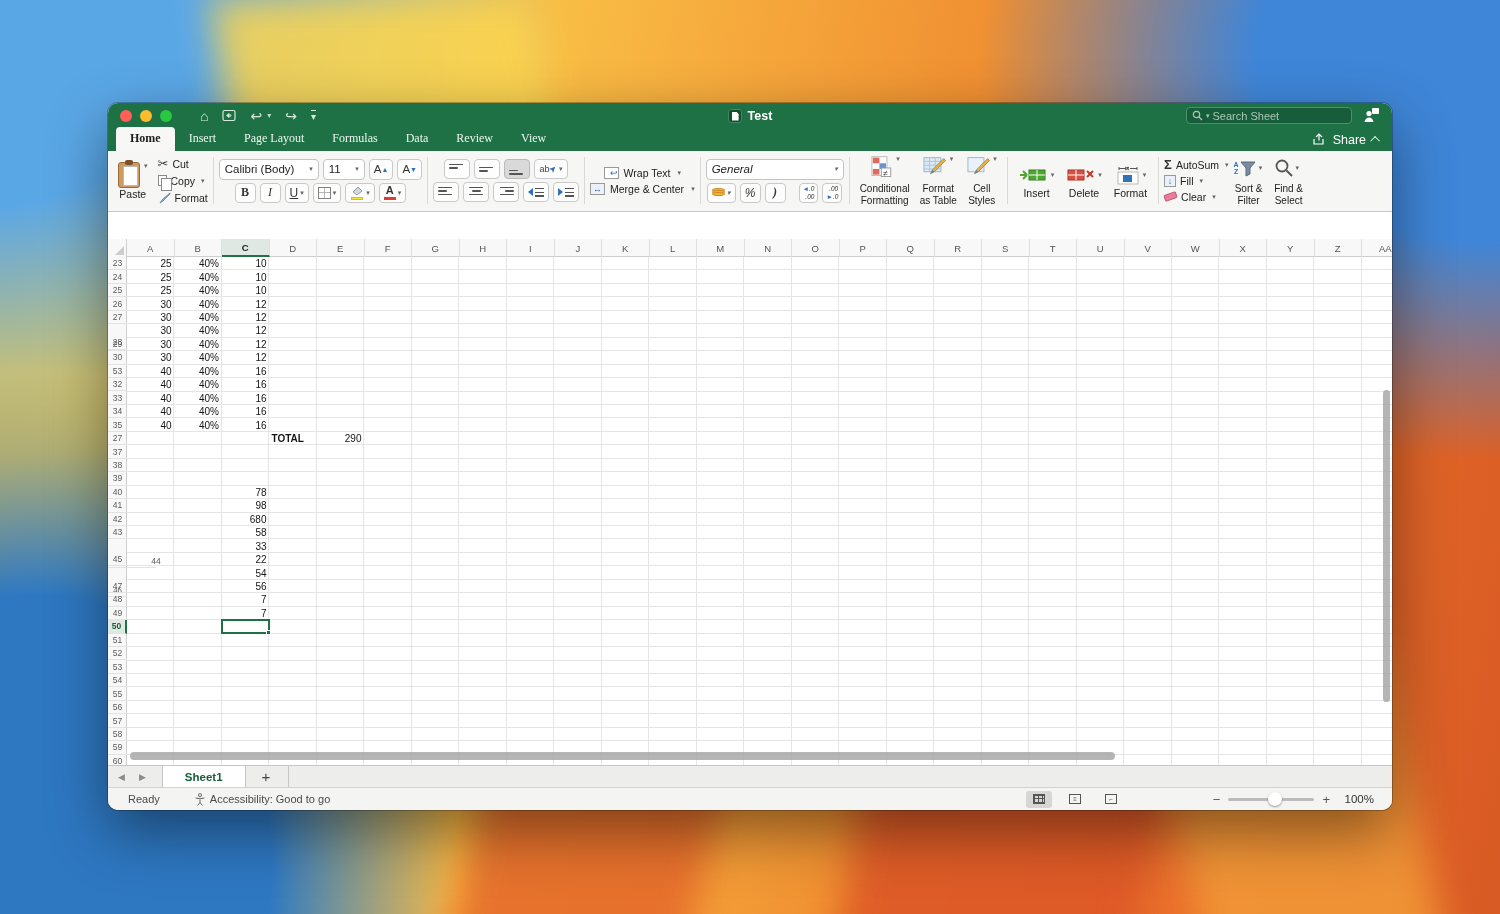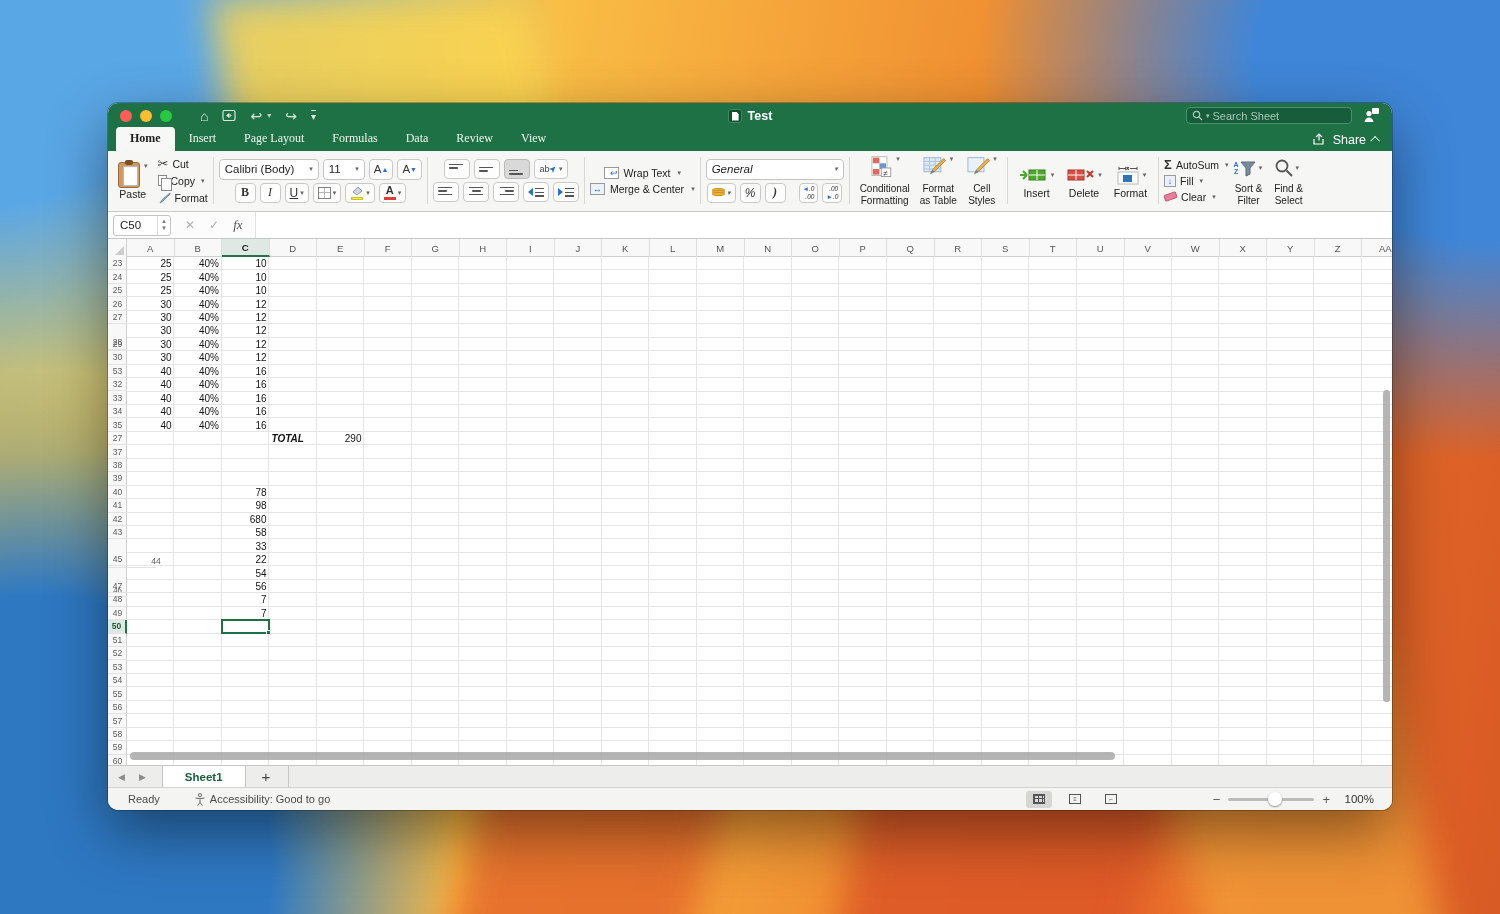--- a/index.html
+++ b/index.html
@@ -145,21 +145,21 @@
   .grid { position:absolute; left:0; top:0; width:1284px; height:508px;
     background-image:
       repeating-linear-gradient(90deg, transparent 0, transparent 46.5px, #e5e5e5 46.5px, #e5e5e5 47.5px),
       repeating-linear-gradient(180deg, transparent 0, transparent 12.45px, #e5e5e5 12.45px, #e5e5e5 13.45px);
     background-position:19px 0, 0 0; }
   .rowhdrs { position:absolute; left:0; top:0; width:19px; height:100%; background:#f8f8f8; border-right:1px solid #cfcfcf; }
   .rowhdr { position:absolute; left:0; width:19px; height:13.45px; font-size:8.5px; color:#5a5a5a; display:flex; align-items:center; justify-content:center; border-bottom:1px solid #e3e3e3; }
   .rowhdr.sel { background:#dfe8e2; color:#17603c; font-weight:bold; border-right:2px solid #217346; }
   .cell { position:absolute; height:13.45px; font-size:10px; color:#141414; display:flex; align-items:center; justify-content:flex-end; padding-right:3px; }
   .cell.left { justify-content:flex-start; padding-left:2px; }
-  .cell.bold { font-weight:bold;font-style:italic; }
+  .cell.bold { font-weight:bold; }
   .selbox { position:absolute; border:2px solid #1e7145; background:transparent; }
   .selbox .handle { position:absolute; right:-3px; bottom:-3px; width:5px; height:5px; background:#1e7145; border:1px solid #fff; }
 
   
   .vscroll { position:absolute; right:2px; top:287px; width:7px; height:312px; background:#a8a8a8; border-radius:4px; opacity:.85; }
   .hscroll { position:absolute; left:22px; top:649px; width:985px; height:8px; background:#a8a8a8; border-radius:4px; opacity:.85; }
 
   
   .tabbar { position:absolute; left:0; top:662px; width:100%; height:22px; background:#ededeb; border-top:1px solid #c6c6c6; display:flex; align-items:center; }
   .nav-arrows { display:flex; gap:14px; margin-left:10px; color:#8a8a8a; font-size:9px; }
@@ -553,35 +553,20 @@
               <circle cx="8" cy="8" r="5.5" fill="none" stroke="#555" stroke-width="1.8"></circle>
               <line x1="12.5" y1="12.5" x2="18" y2="18" stroke="#555" stroke-width="2"></line>
             </svg>
           <span class="caret">▾</span>
         </div>
         <div class="two-line"><span>Find &amp;</span><br><span>Select</span></div>
       </div>
     </div>
   </div>
 
-  <div class="fbar">
-    <div class="namebox">
-      <span class="val">C50</span>
-      <span class="stepper">
-          <span>▲</span>
-          <span>▼</span>
-        </span>
-    </div>
-    <div class="fx-btns">
-      <span>✕</span>
-      <span>✓</span>
-      <span class="fx">fx</span>
-    </div>
-    <div class="finput"></div>
-  </div>
 
   <div class="sheet">
     <div class="colhdrs">
       <div class="corner"></div>
     <div class="colhdr" style="left: 19px; width: 47.5px;">A</div>
         <div class="colhdr" style="left: 66.5px; width: 47.5px;">B</div>
         <div class="colhdr sel" style="left: 114px; width: 47.5px;">C</div>
         <div class="colhdr" style="left: 161.5px; width: 47.5px;">D</div>
         <div class="colhdr" style="left: 209px; width: 47.5px;">E</div>
         <div class="colhdr" style="left: 256.5px; width: 47.5px;">F</div>

